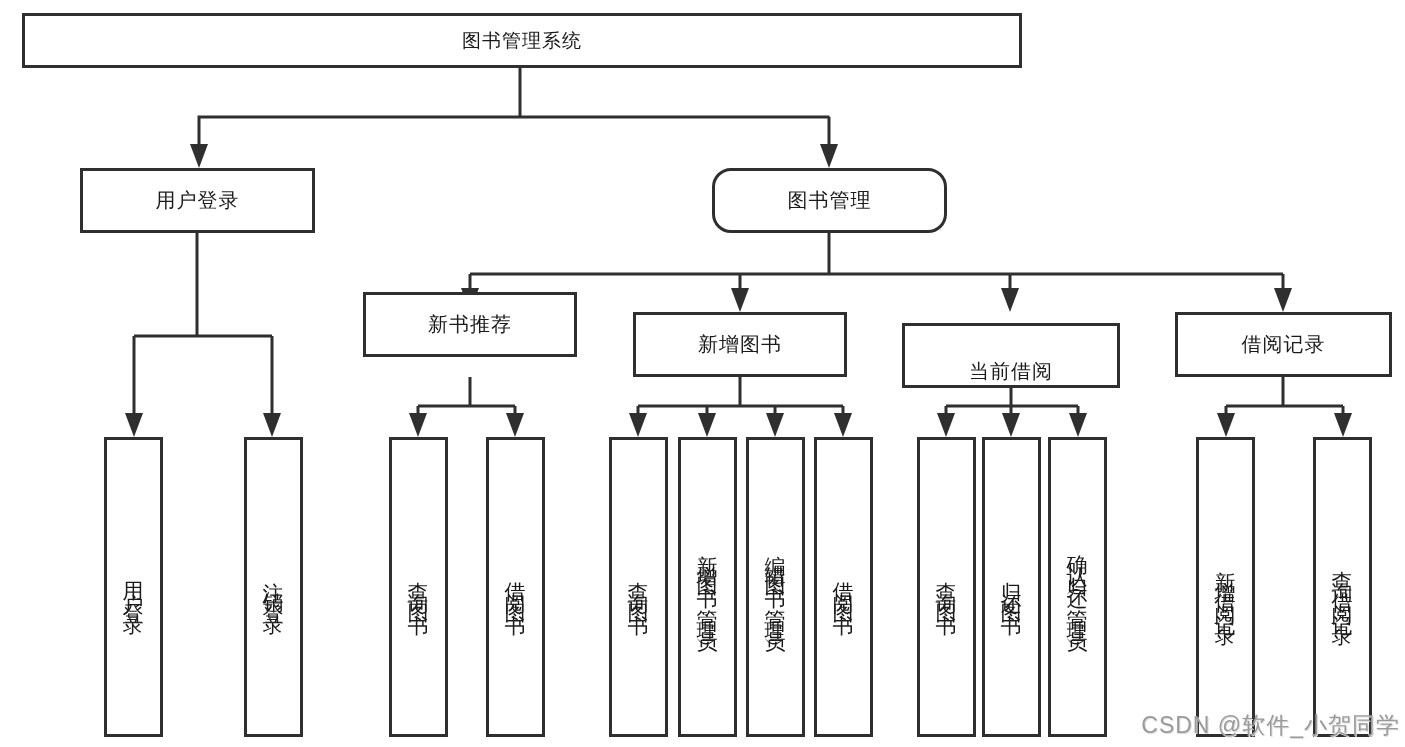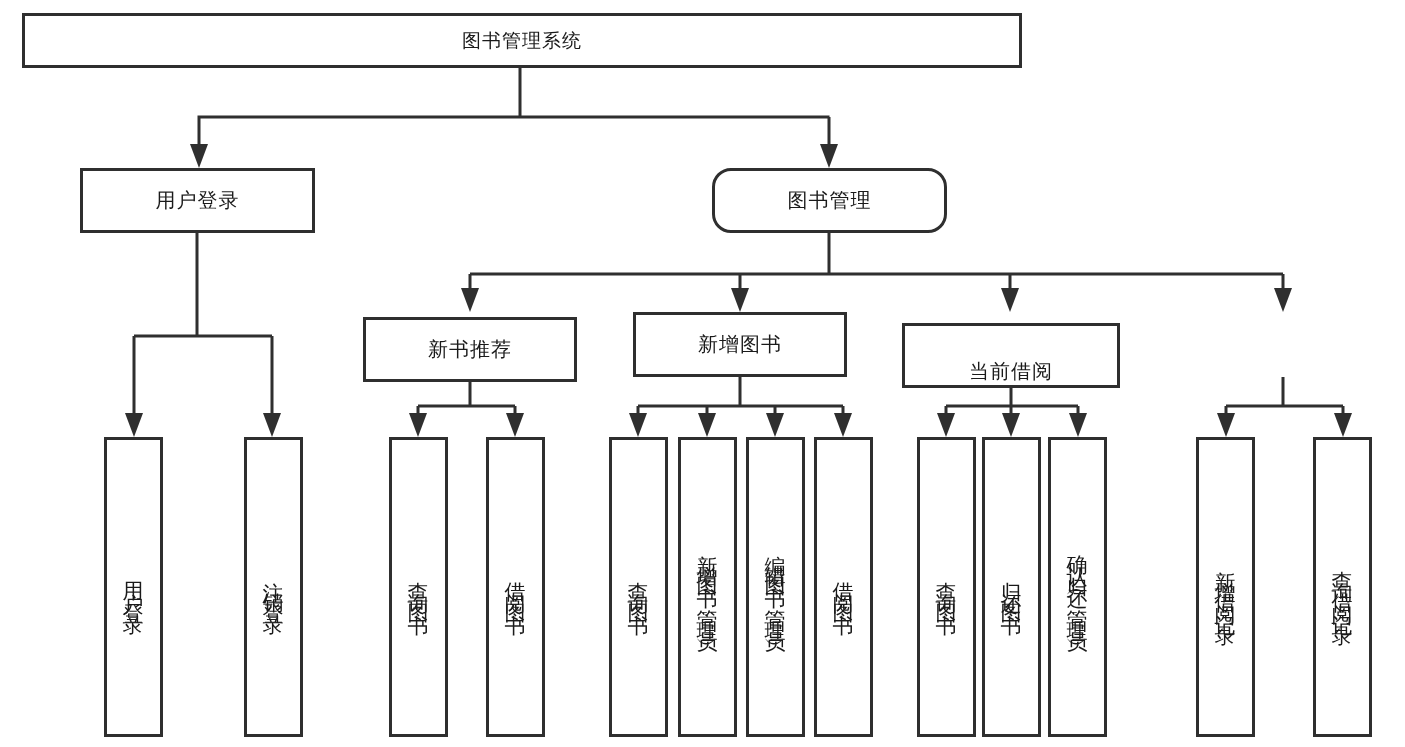--- a/index.html
+++ b/index.html
@@ -90,28 +90,31 @@
     <span>图书管理系统</span>
   </div>
 
   <div class="box hbox" style="left:80px;top:168px;width:235px;height:65px;">
     <span>用户登录</span>
   </div>
   <div class="box hbox" style="left:712px;top:168px;width:235px;height:65px;border-radius:19px;">
     <span>图书管理</span>
   </div>
 
-  <div class="box hbox" style="left:363px;top:317px;width:214px;height:65px;">
+  <div class="box hbox" style="left:363px;top:292px;width:214px;height:65px;">
     <span>新书推荐</span>
   </div>
   <div class="box hbox" style="left:633px;top:312px;width:214px;height:65px;">
     <span>新增图书</span>
   </div>
   <div class="box hbox" style="left:902px;top:323px;width:218px;height:65px;align-items:flex-end;">
     <span>当前借阅</span>
+  </div>
+  <div class="box hbox" style="left:1175px;top:312px;width:217px;height:65px;">
+    <span>借阅记录</span>
   </div>
 
   <div class="box leaf" style="left:104px;top:437px;width:59px;height:300px;">
     <span>用户登录</span>
   </div>
   <div class="box leaf" style="left:244px;top:437px;width:59px;height:300px;">
     <span>注销登录</span>
   </div>
 
   <div class="box leaf" style="left:389px;top:437px;width:59px;height:300px;">
@@ -144,14 +147,15 @@
     <span>确认归还（管理员）</span>
   </div>
 
   <div class="box leaf" style="left:1196px;top:437px;width:59px;height:300px;">
     <span>新增借阅记录</span>
   </div>
   <div class="box leaf" style="left:1313px;top:437px;width:59px;height:300px;">
     <span>查询借阅记录</span>
   </div>
 
+  <div class="watermark">CSDN @软件_小贺同学</div>
 
 </div>
 
 </body></html>

